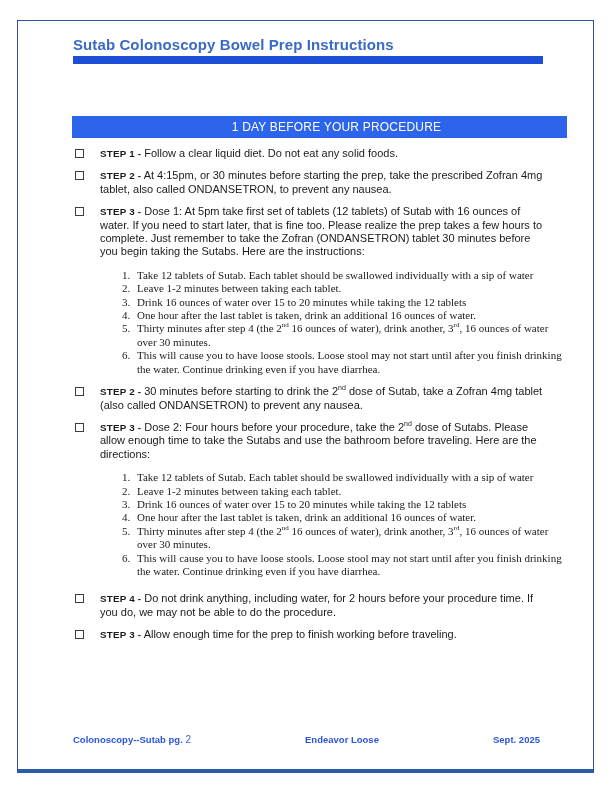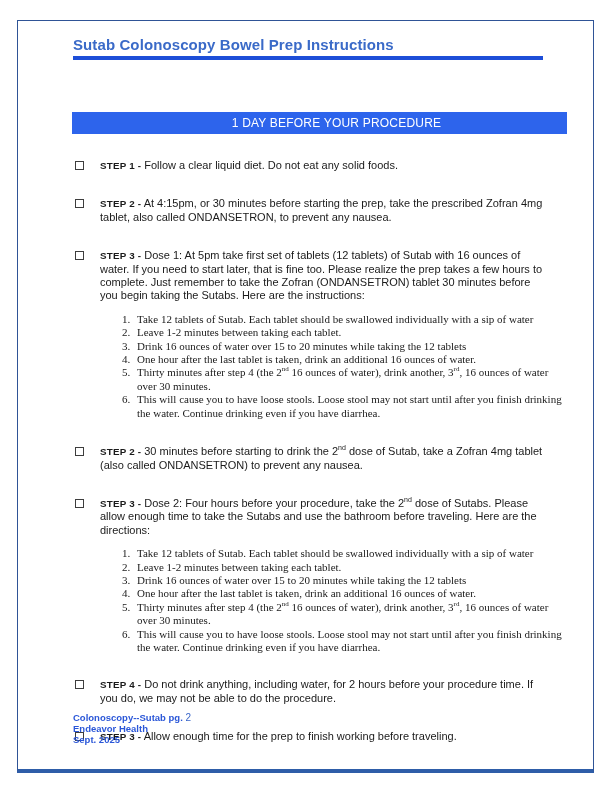--- a/index.html
+++ b/index.html
@@ -5,48 +5,48 @@
   * { margin:0; padding:0; box-sizing:border-box; }
   html,body { width:612px; height:792px; background:#ffffff; font-family:"Liberation Sans", sans-serif; color:#1a1a1a; }
   .page { position:relative; width:612px; height:792px; background:#fff; overflow:hidden; }
   .frame {
     position:absolute; left:17px; top:20px; width:577px; height:753px;
     border:1px solid #2F5496; border-bottom:4px solid #2E5DA8; background:#fff;
   }
   .title {
     margin:15px 0 0 55px; width:470px;
     font-size:15px; font-weight:bold; color:#3A6AC8;
-    padding-bottom:3px; border-bottom:4px solid #1d4ed8;
+    padding-bottom:3px; border-bottom:8px solid #1d4ed8;
     letter-spacing:0.1px;
   }
   .banner {
     margin:52px 0 0 54px; width:495px; height:22px;
     background:#2D64EC; color:#ffffff; font-weight:normal; font-size:12px;
     display:flex; align-items:center; justify-content:center; letter-spacing:0.2px;padding-left:34px;
   }
   .banner.second { margin-top:22px; }
   .steps { margin-left:57px; }
-  .step-row { display:flex; margin-top:25px; }
+  .step-row { display:flex; margin-top:9px; }
   .checkbox {
     flex:none; width:9px; height:9px; border:1px solid #3d3d3d; background:#fff;
     margin-top:2px;
   }
   .step-text { margin-left:16px; width:446px; font-size:11px; line-height:13.4px; }
   .step-label { font-weight:bold; font-size:9.8px; letter-spacing:0.2px; }
   ol.numlist {
     margin:10px 0 0 98px; padding-left:17px; width:448px;
     font-size:11px; line-height:13.4px;
   }
   ol.numlist li { padding-left:4px;font-family:Liberation Serif, serif; }
   sup { font-size:7px; line-height:0; vertical-align:super; }
-  .tail-steps .step-row.first { margin-top:24px; }
+  .tail-steps .step-row.first { margin-top:14px; }
   .footer {
     position:absolute; left:55px; right:53px; bottom:24px;
     display:flex; justify-content:space-between; align-items:baseline;
-    font-size:9.5px; font-weight:bold; color:#2B57D8;flex-direction:column;
+    font-size:9.5px; font-weight:bold; color:#2B57D8;
   }
   .footer .pg-num { font-weight:normal; font-size:10px; color:#3A66C9; }
 </style>
 </head>
 <body>
 
 <div class="page">
   <div class="frame">
 
     <h1 class="title">Sutab Colonoscopy Bowel Prep Instructions</h1>
@@ -104,18 +104,18 @@
         <p class="step-text"><b class="step-label">STEP 4 -</b> <span>Do not drink anything, including water, for 2 hours before your procedure time. If you do, we may not be able to do the procedure.</span></p>
       </div>
       <div class="step-row">
         <span class="checkbox"></span>
         <p class="step-text"><b class="step-label">STEP 3 -</b> <span>Allow enough time for the prep to finish working before traveling.</span></p>
       </div>
     </div>
 
     <div class="footer">
       <span class="footer-left"><b>Colonoscopy--Sutab  pg.</b> <span class="pg-num">2</span></span>
-      <span class="footer-center">Endeavor Health</span>
+      <span class="footer-center">Endeavor Loose</span>
       <span class="footer-right">Sept. 2025</span>
     </div>
 
   </div>
 </div>
 
 </body></html>

